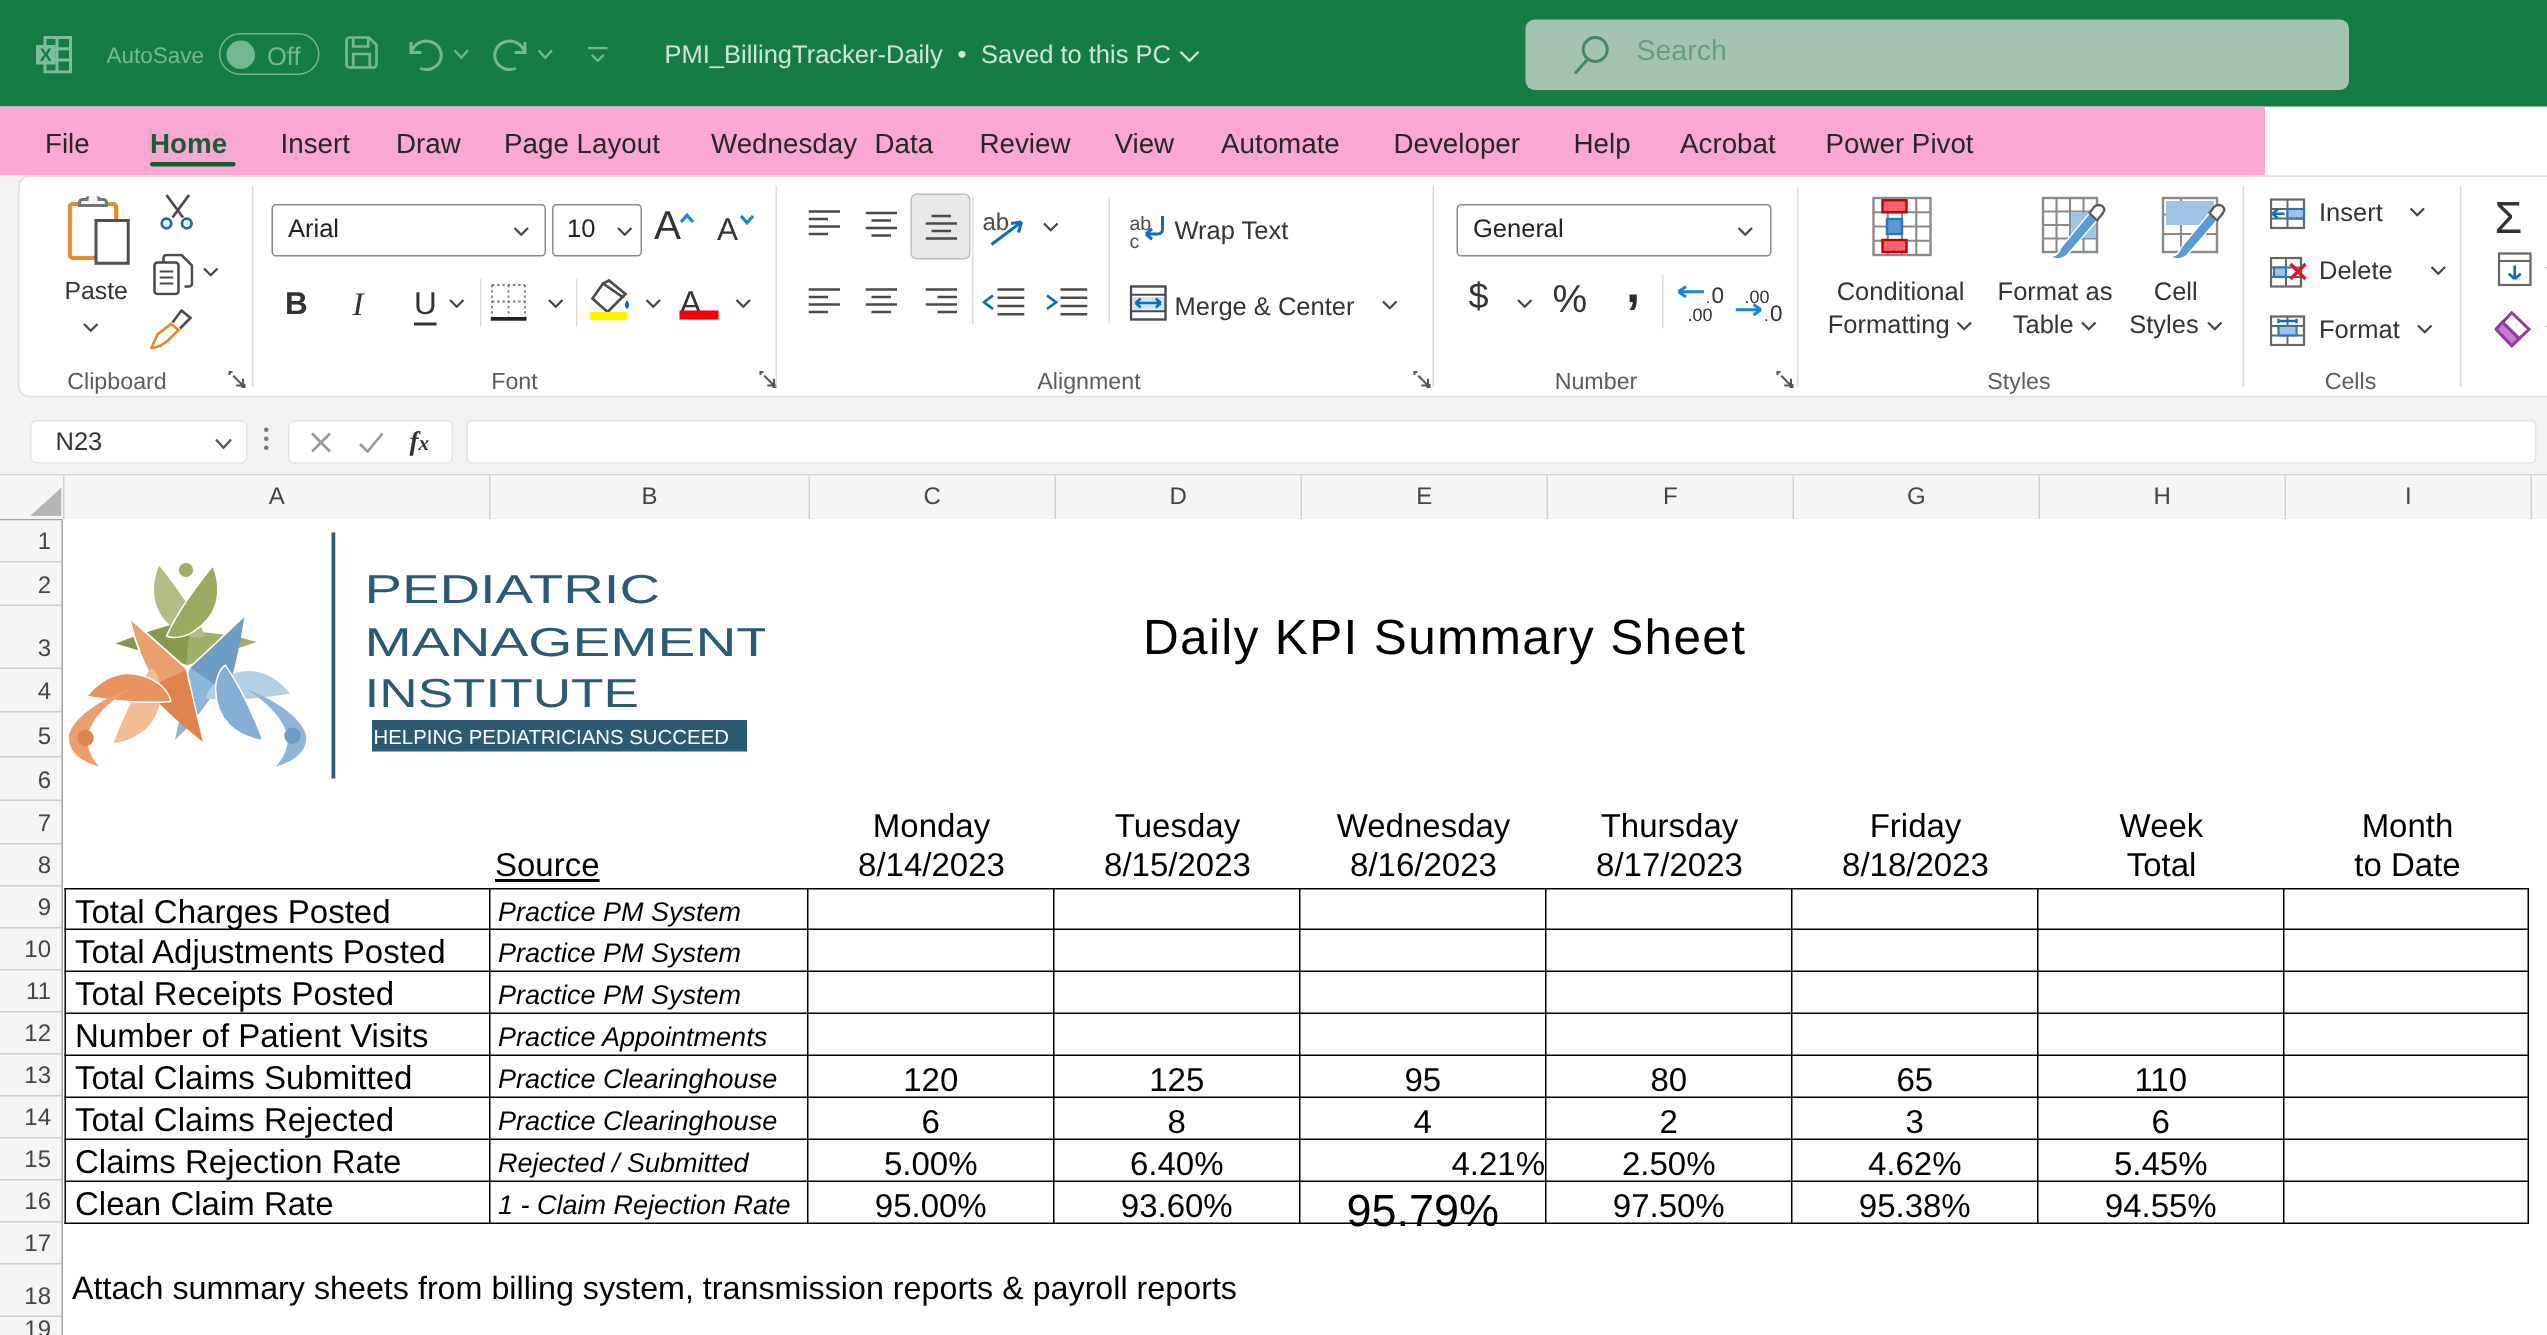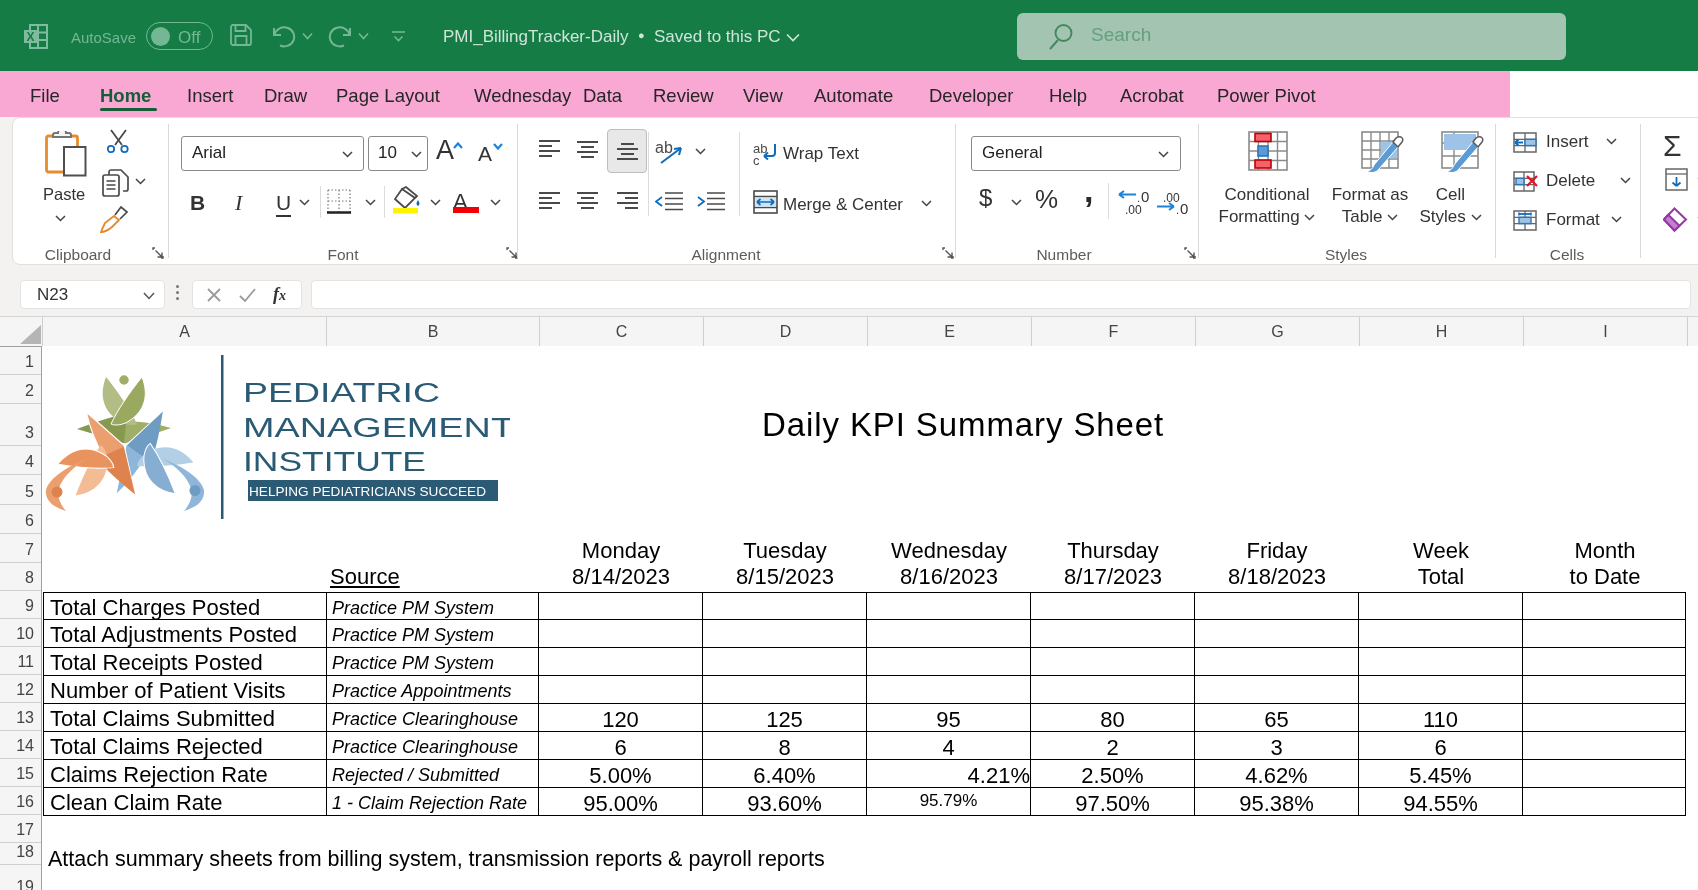--- a/index.html
+++ b/index.html
@@ -428,21 +428,21 @@
     <div class="rh" style="top: 217px; height: 27px;">8</div>
     <div class="rh" style="top: 245px; height: 27px;">9</div>
     <div class="rh" style="top: 273px; height: 27px;">10</div>
     <div class="rh" style="top: 301px; height: 27px;">11</div>
     <div class="rh" style="top: 329px; height: 27px;">12</div>
     <div class="rh" style="top: 357px; height: 27px;">13</div>
     <div class="rh" style="top: 385px; height: 27px;">14</div>
     <div class="rh" style="top: 413px; height: 27px;">15</div>
     <div class="rh" style="top: 441px; height: 27px;">16</div>
     <div class="rh" style="top: 469px; height: 27px;">17</div>
-    <div class="rh" style="top: 497px; height: 21px; text-align: right;">18</div>
+    <div class="rh" style="top: 497px; height: 34px; text-align: right;">18</div>
     <div class="rh" style="top: 525px; height: 28px;">19</div>
   </div>
 
 <div id="sheet">
 
   <div class="abs" style="left:2px;top:1px;width:466px;height:174px;background:#fff;">
     <svg class="abs" style="left:0;top:0" width="466" height="174" viewBox="0 0 466 174">
 
       <g id="mark" transform="translate(81,98)">
         <g transform="rotate(0)">
@@ -634,21 +634,21 @@
       <div class="tcell" style="left:284px;top:442px;width:212px;height:28px;">
         <div class="abs" style="left:5px;top:5px;font-size:18px;font-style:italic">1 - Claim Rejection Rate</div>
       </div>
       <div class="tcell" style="left:496px;top:442px;width:164px;height:28px;">
         <div class="abs" style="left:0;top:3px;width:163px;text-align:center;font-size:22px">95.00%</div>
       </div>
       <div class="tcell" style="left:660px;top:442px;width:164px;height:28px;">
         <div class="abs" style="left:0;top:3px;width:163px;text-align:center;font-size:22px">93.60%</div>
       </div>
       <div class="tcell" style="left:824px;top:442px;width:164px;height:28px;">
-        <div class="abs" style="left:0;top:3px;width:163px;text-align:center;font-size:17px">95.79%</div>
+        <div class="abs" style="left:0;top:3px;width:163px;text-align:center;font-size:30px">95.79%</div>
       </div>
       <div class="tcell" style="left:988px;top:442px;width:164px;height:28px;">
         <div class="abs" style="left:0;top:3px;width:163px;text-align:center;font-size:22px">97.50%</div>
       </div>
       <div class="tcell" style="left:1152px;top:442px;width:164px;height:28px;">
         <div class="abs" style="left:0;top:3px;width:163px;text-align:center;font-size:22px">95.38%</div>
       </div>
       <div class="tcell" style="left:1316px;top:442px;width:164px;height:28px;">
         <div class="abs" style="left:0;top:3px;width:163px;text-align:center;font-size:22px">94.55%</div>
       </div>

